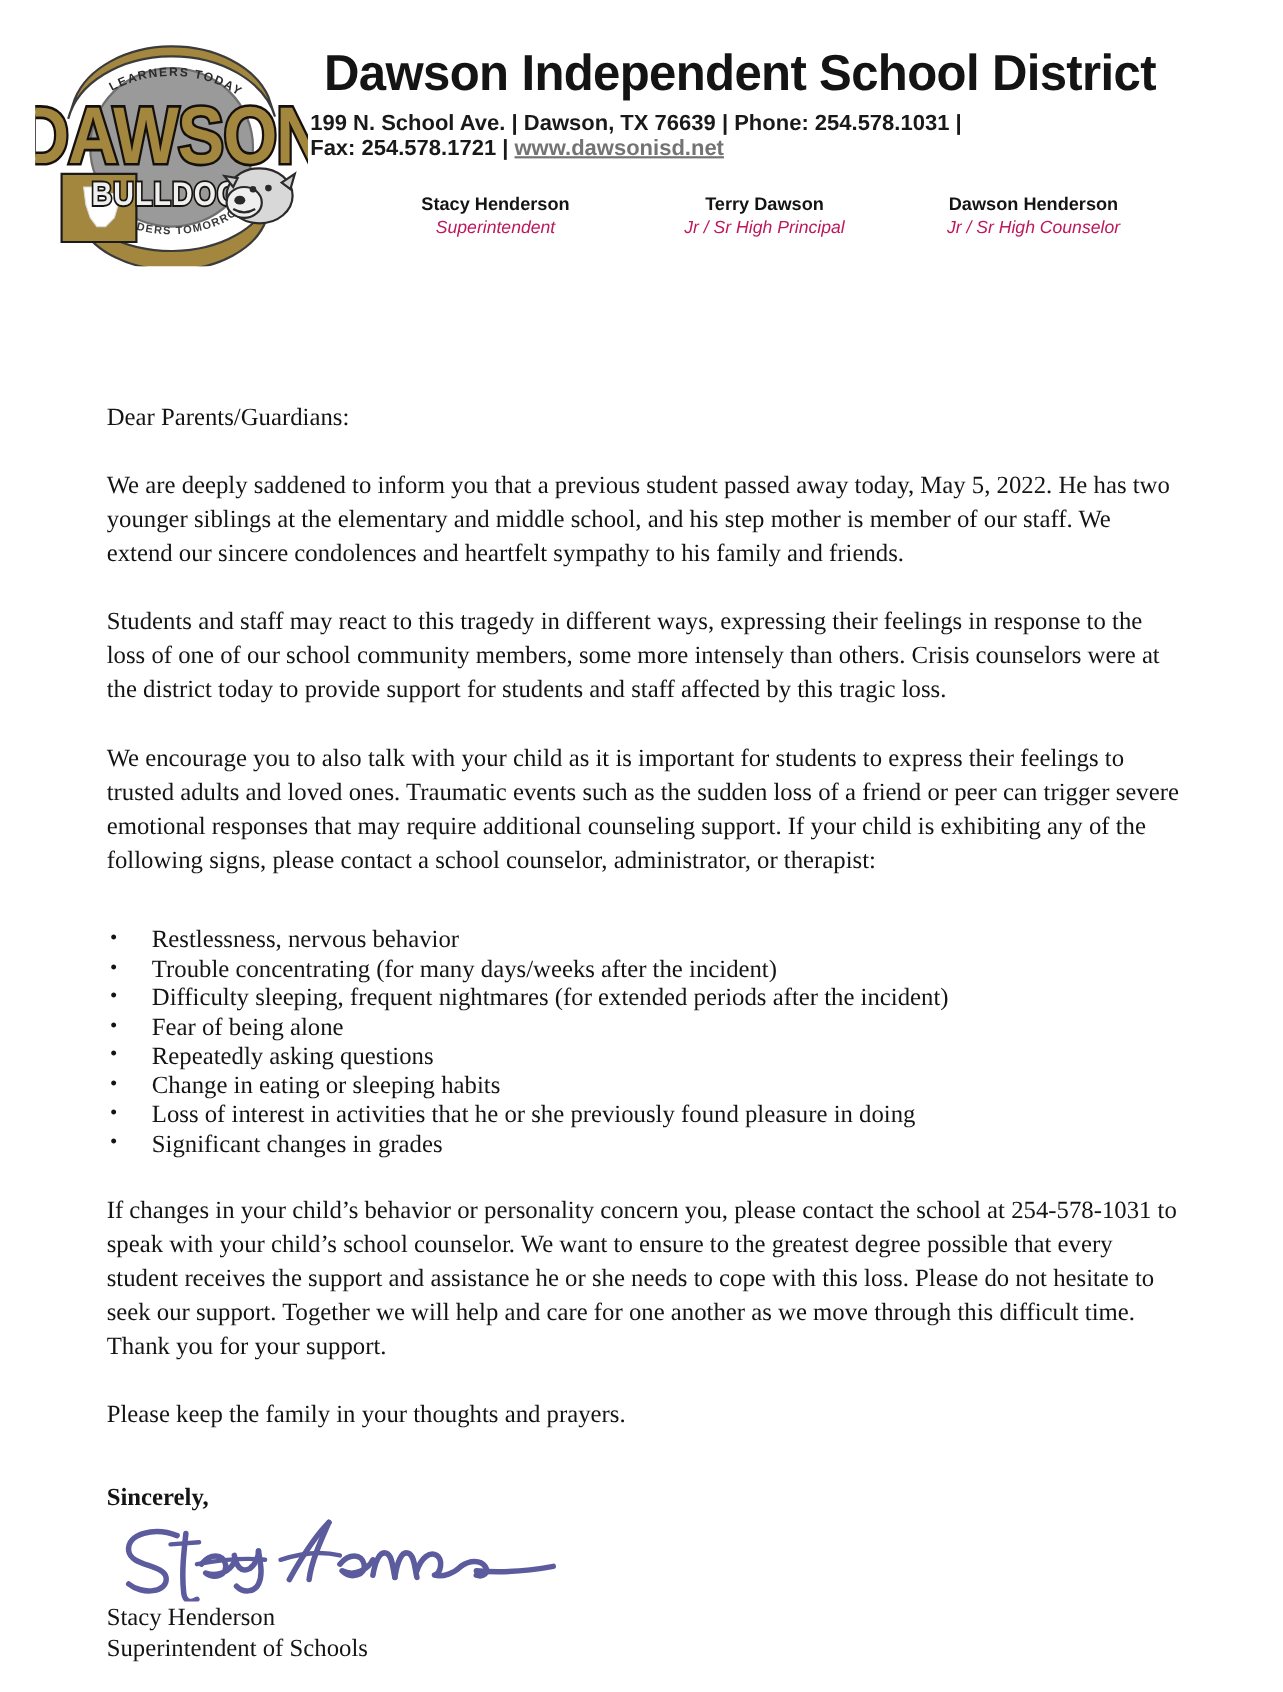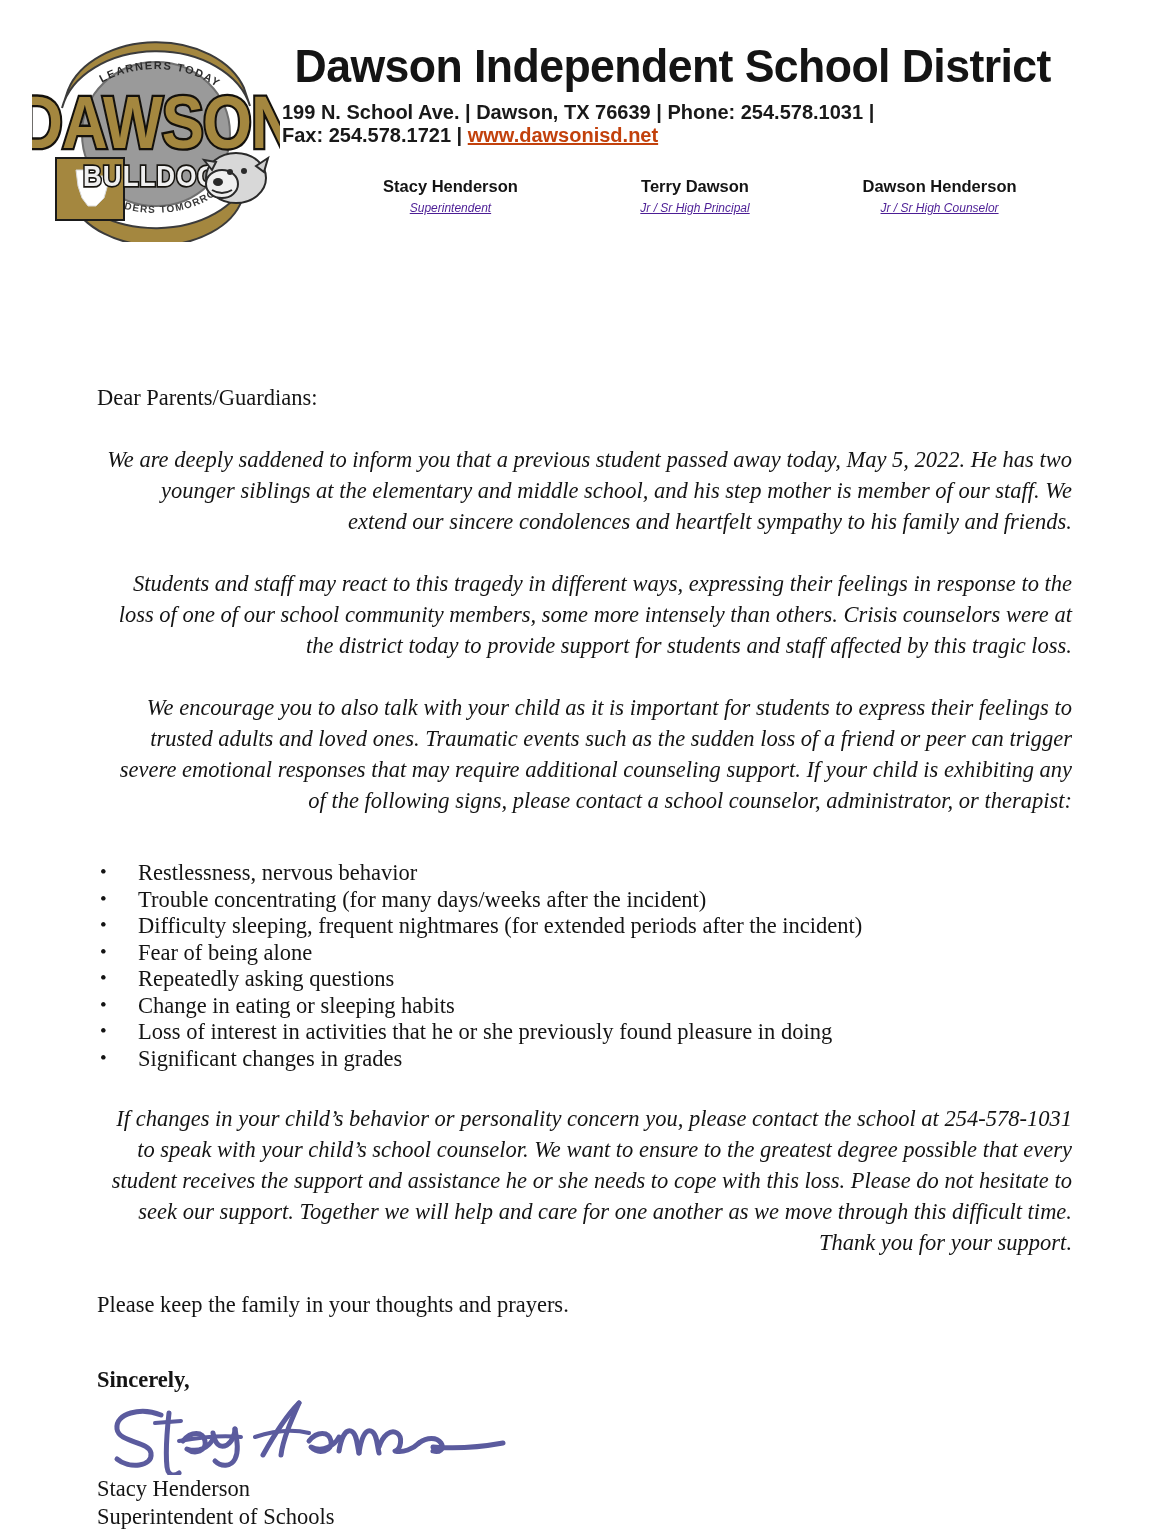--- a/index.html
+++ b/index.html
@@ -57,21 +57,21 @@
   }
   .contact-lines {
     margin-top: 9px;
     font-family: "Liberation Sans", "DejaVu Sans", sans-serif;
     font-size: 20px;
     line-height: 23px;
     color: #191919;
     font-weight: bold;
   }
   .weblink {
-    color: #c2410c;
+    color: #737373;
     text-decoration: underline;
   }
 
   
   .staff-row {
     position: absolute;
     left: 330px;
     top: 176px;
     width: 730px;
     display: flex;
@@ -82,43 +82,41 @@
     width: 33%;
     font-family: "Liberation Sans", "DejaVu Sans", sans-serif;
   }
   .staff-name {
     font-size: 16.5px;
     font-weight: bold;
     line-height: 20px;
     color: #141414;
   }
   .staff-title {
-    font-size: 12px;
+    font-size: 16px;
     font-style: italic;
     line-height: 20px;
-    color: #4c1d95;
+    color: #be185d;
     margin-top: 2px;
-    text-decoration: underline;
   }
 
   
   .letter-body {
     position: absolute;
     left: 97px;
-    top: 382px;
+    top: 363px;
     width: 975px;
     font-size: 22.5px;
     line-height: 31px;
     color: #141414;
   }
   .salutation { margin: 0 0 31px 0; }
   .para {
     margin: 0 0 31px 0;
-    text-align: right;
-    font-style: italic;
+    text-align: left;
   }
   .para.tight { margin-bottom: 0; }
 
   .sign-list {
     list-style: none;
     margin: 44px 0 31px 0;
     padding: 0;
   }
   .sign-list li {
     position: relative;

